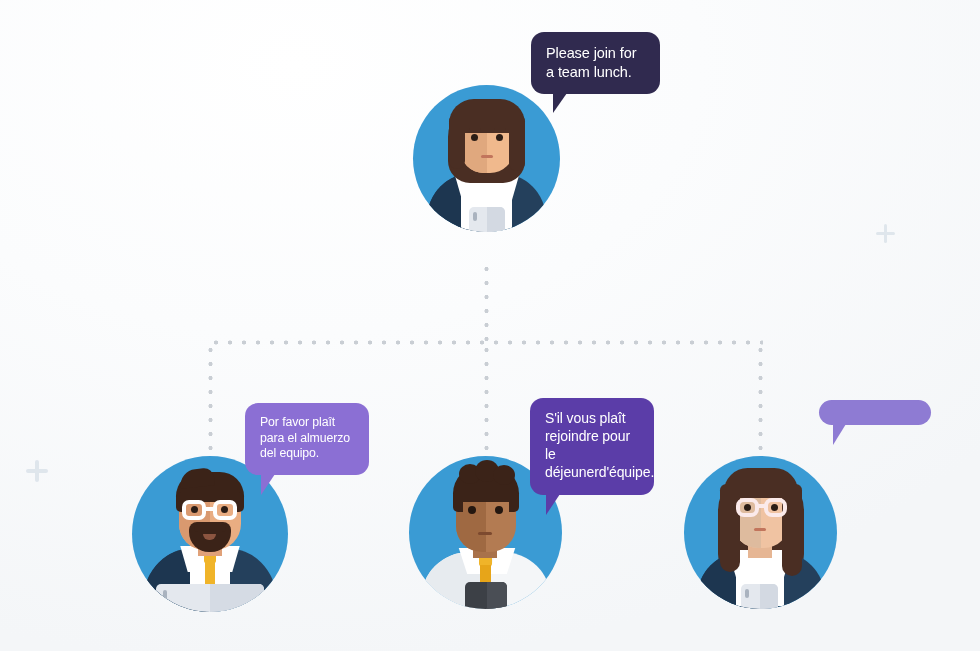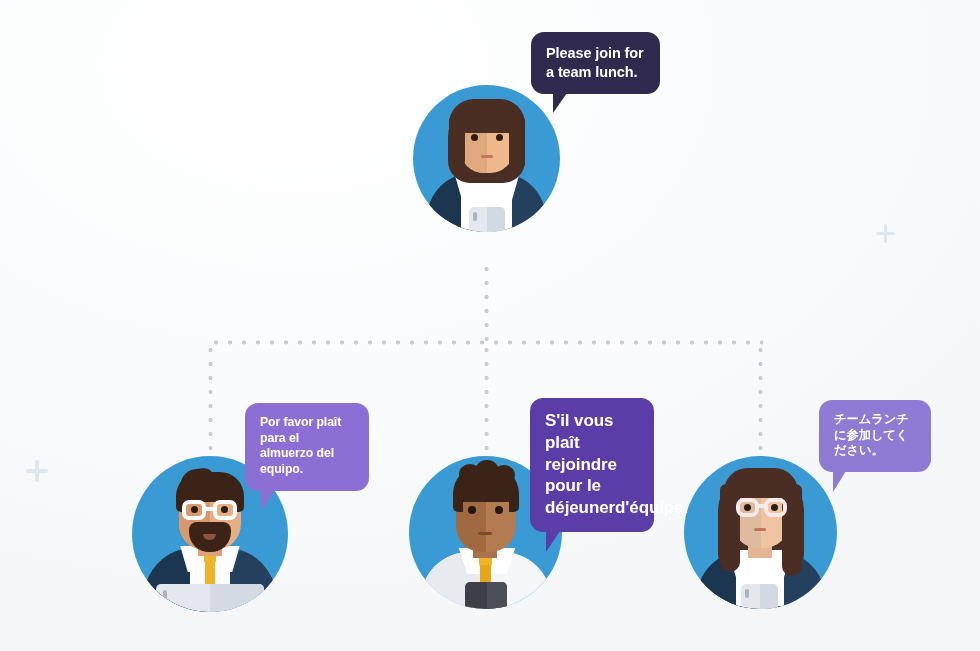--- a/index.html
+++ b/index.html
@@ -36,21 +36,21 @@
   .avatar {
     position:absolute; border-radius:50%;
     background:#3a9bd4; overflow:hidden;
   }
   .av-inner { position:absolute; inset:0; }
   .shape { position:absolute; }
 
   
   .bubble {
     position:absolute; border-radius:13px;
-    color:#ffffff; font-weight:bold;
+    color:#ffffff; font-weight:normal;
     padding:12px 15px 13px 15px;
     line-height:1.28;
     letter-spacing:-0.1px;
   }
   .bubble .tail { position:absolute; width:0; height:0; }
   .b-top {
     background:#302a4f; font-size:14.5px;
     left:531px; top:32px; width:129px;
   }
   .b-top .tail {
@@ -61,21 +61,21 @@
   .b-es {
     background:#8b6fd4; font-size:12.3px;
     left:245px; top:403px; width:124px;
   }
   .b-es .tail {
     left:16px; bottom:-20px;
     border-left:14px solid #8b6fd4;
     border-bottom:21px solid transparent;
   }
   .b-fr {
-    background:#5b3da8; font-size:17px;
+    background:#5b3da8; font-size:14px;
     left:530px; top:398px; width:124px;
   }
   .b-fr .tail {
     left:16px; bottom:-20px;
     border-left:14px solid #5b3da8;
     border-bottom:21px solid transparent;
   }
   .b-ja {
     background:#8e7bd3; font-size:12.3px;
     left:819px; top:400px; width:112px;
@@ -264,17 +264,16 @@
     <span>Por favor plaît para el almuerzo del equipo.</span>
     <span class="tail"></span>
   </div>
 
   <div class="bubble b-fr">
     <span>S'il vous plaît rejoindre pour le déjeunerd'équipe.</span>
     <span class="tail"></span>
   </div>
 
   <div class="bubble b-ja">
-    <span>チームランチに参加してください。</span>
     <span class="tail"></span>
   </div>
 
 </div>
 
 </body></html>

